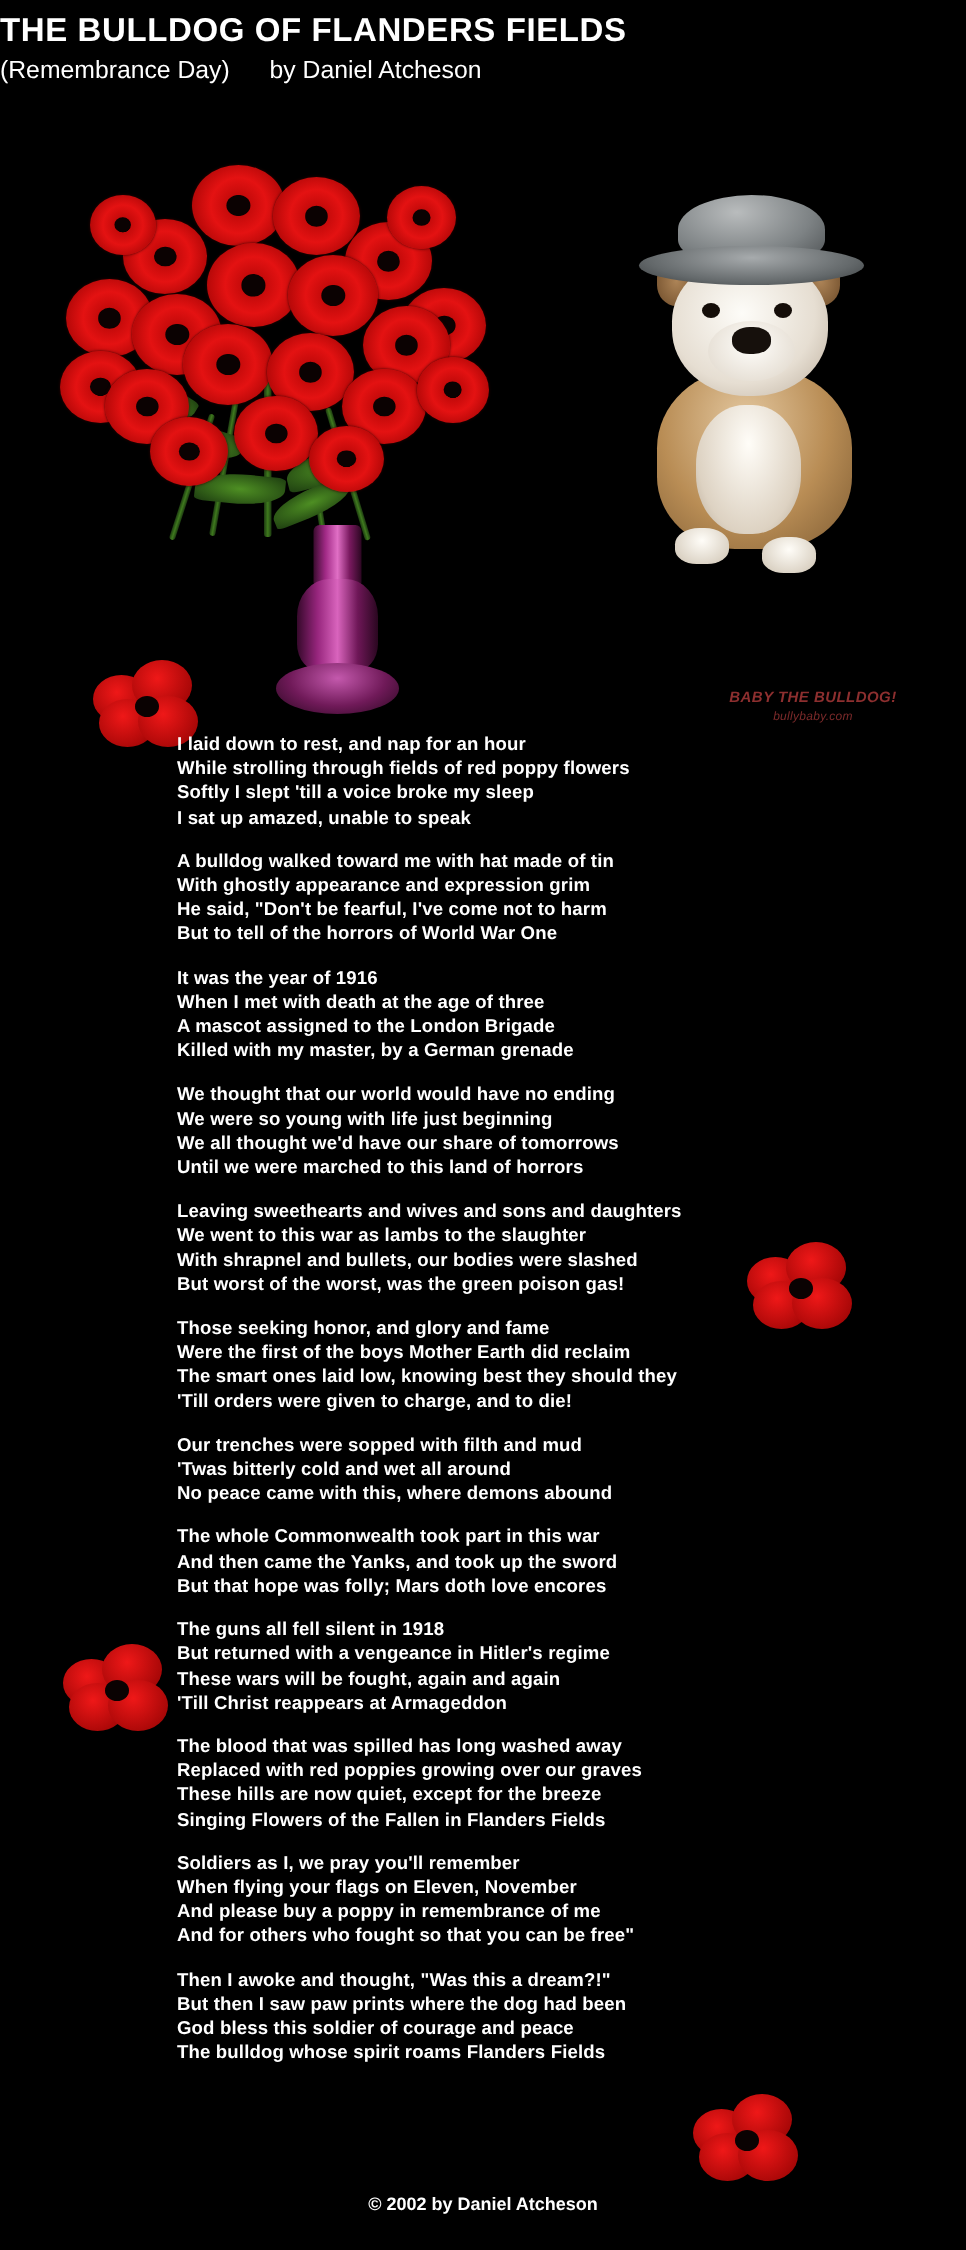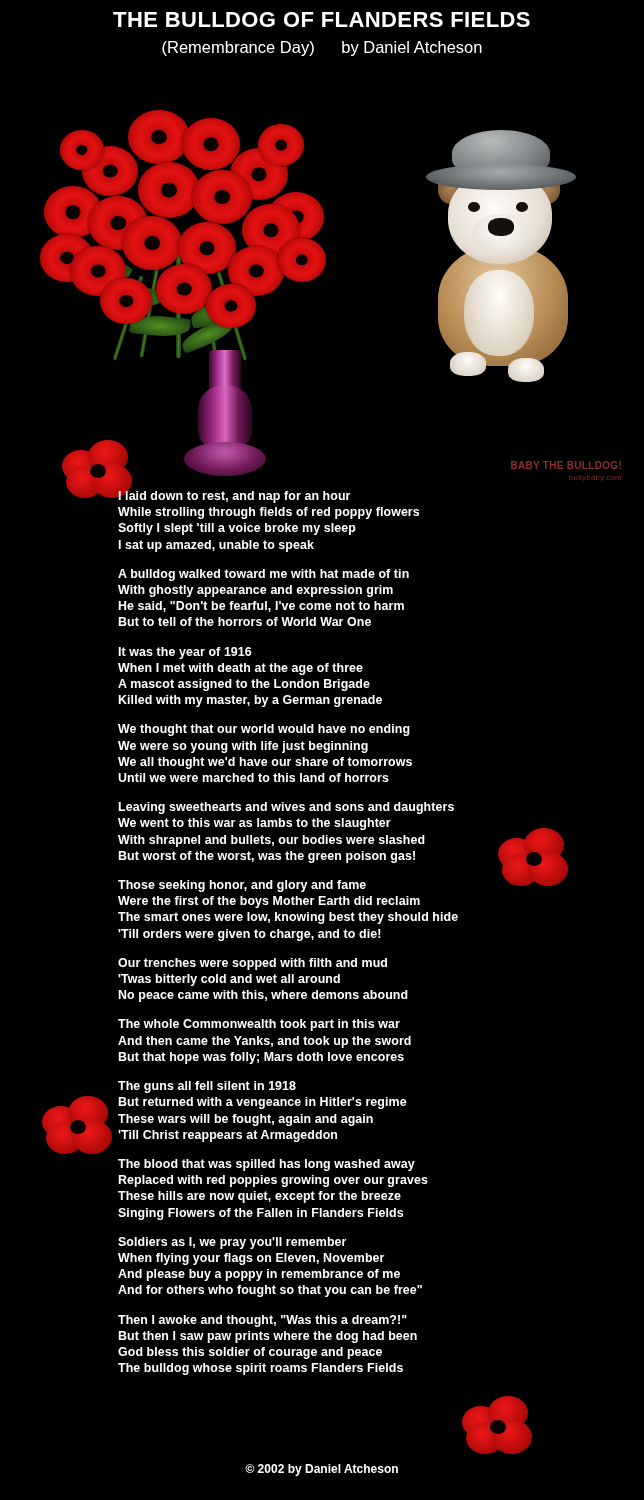--- a/index.html
+++ b/index.html
@@ -21,21 +21,20 @@
     height: 1500px;
     background: #000000;
   }
 
   
   .header {
     position: absolute;
     top: 6px;
     left: 0;
     width: 644px;
-    text-align: center;
   }
   .title {
     font-size: 22px;
     font-weight: bold;
     letter-spacing: 0.4px;
     color: #ffffff;
     margin: 0;
     padding: 0;
     line-height: 28px;
   }
@@ -233,23 +232,24 @@
     border-radius: 45% 45% 40% 40%;
   }
   .paw-l { left: 52px; top: 232px; }
   .paw-r { left: 110px; top: 238px; }
 
   .watermark {
     position: absolute;
     left: 462px;
     top: 382px;
     width: 160px;
-    text-align: right;
+    text-align: center;
     color: #8d2f2f;
     line-height: 12px;
+    font-style: italic;
   }
   .wm-line1 { font-size: 10px; font-weight: bold; letter-spacing: 0.3px; }
   .wm-line2 { font-size: 8px; letter-spacing: 0.2px; color: #7c2a2a; }
 
   
   .float-poppy {
     position: absolute;
     width: 72px;
     height: 62px;
   }
@@ -438,21 +438,21 @@
       </div>
       <div class="stanza">
         <div class="line">Leaving sweethearts and wives and sons and daughters</div>
         <div class="line">We went to this war as lambs to the slaughter</div>
         <div class="line">With shrapnel and bullets, our bodies were slashed</div>
         <div class="line">But worst of the worst, was the green poison gas!</div>
       </div>
       <div class="stanza">
         <div class="line">Those seeking honor, and glory and fame</div>
         <div class="line">Were the first of the boys Mother Earth did reclaim</div>
-        <div class="line">The smart ones were low, knowing best they should hide</div>
+        <div class="line">The smart ones laid low, knowing best they should they</div>
         <div class="line">'Till orders were given to charge, and to die!</div>
       </div>
       <div class="stanza">
         <div class="line">Our trenches were sopped with filth and mud</div>
         <div class="line">'Twas bitterly cold and wet all around</div>
         <div class="line">No peace came with this, where demons abound</div>
       </div>
       <div class="stanza">
         <div class="line">The whole Commonwealth took part in this war</div>
         <div class="line">And then came the Yanks, and took up the sword</div>

